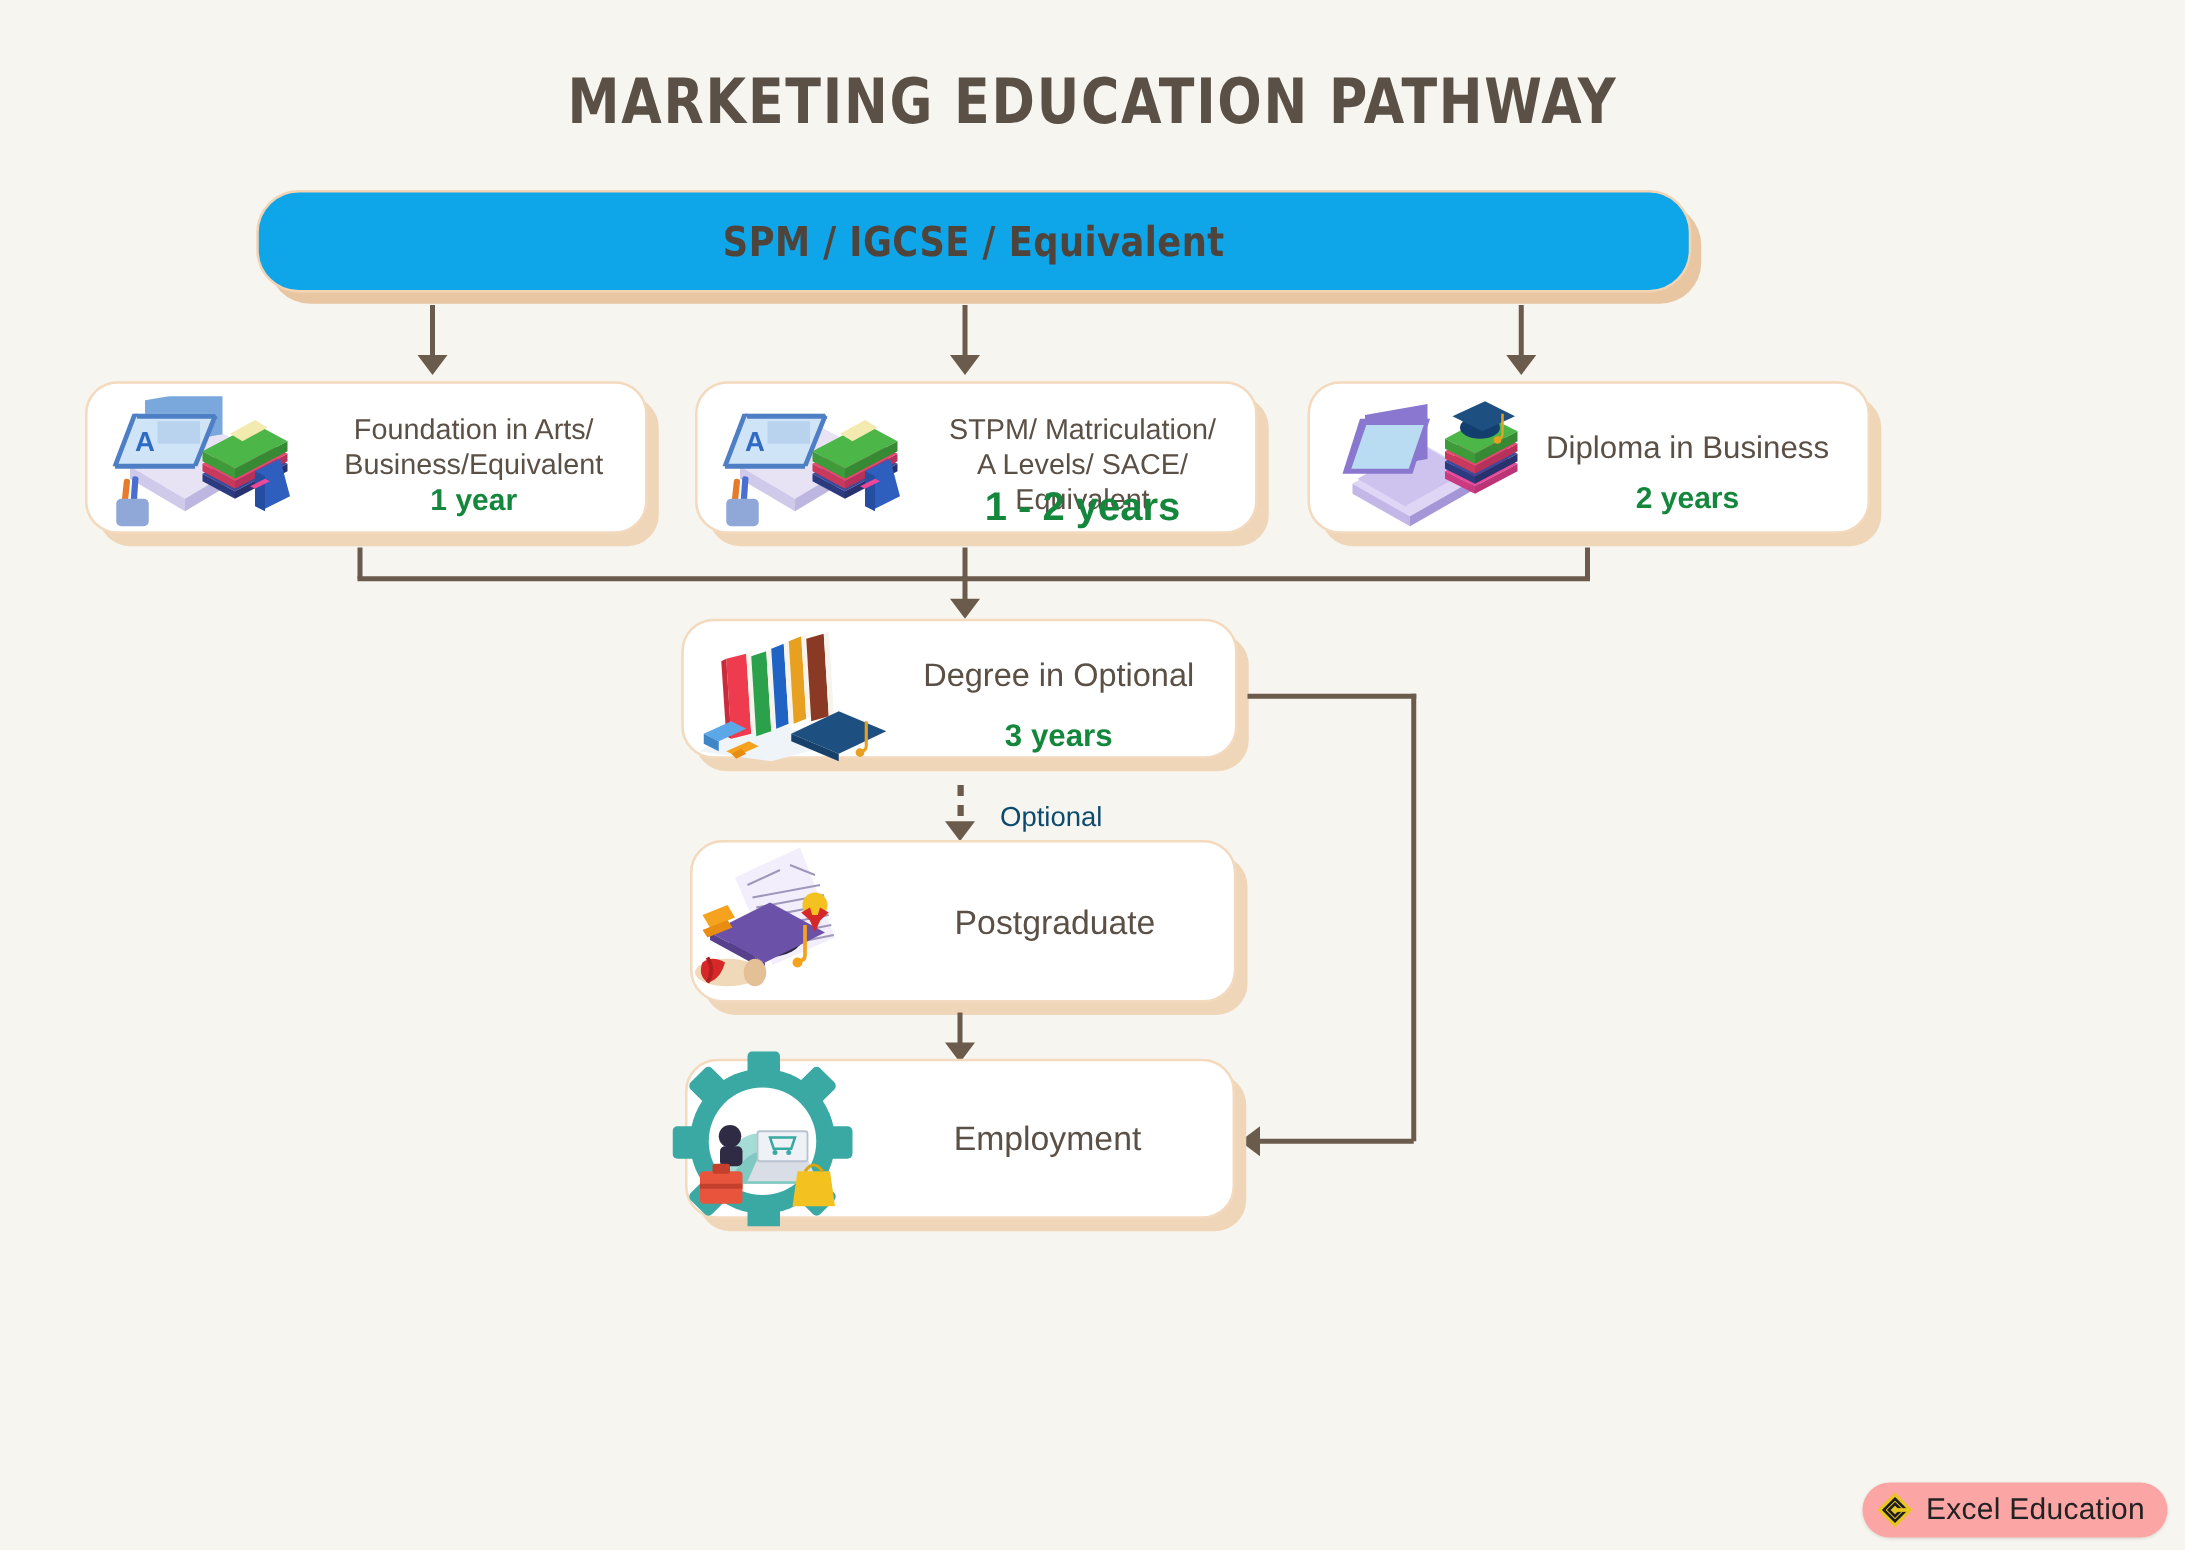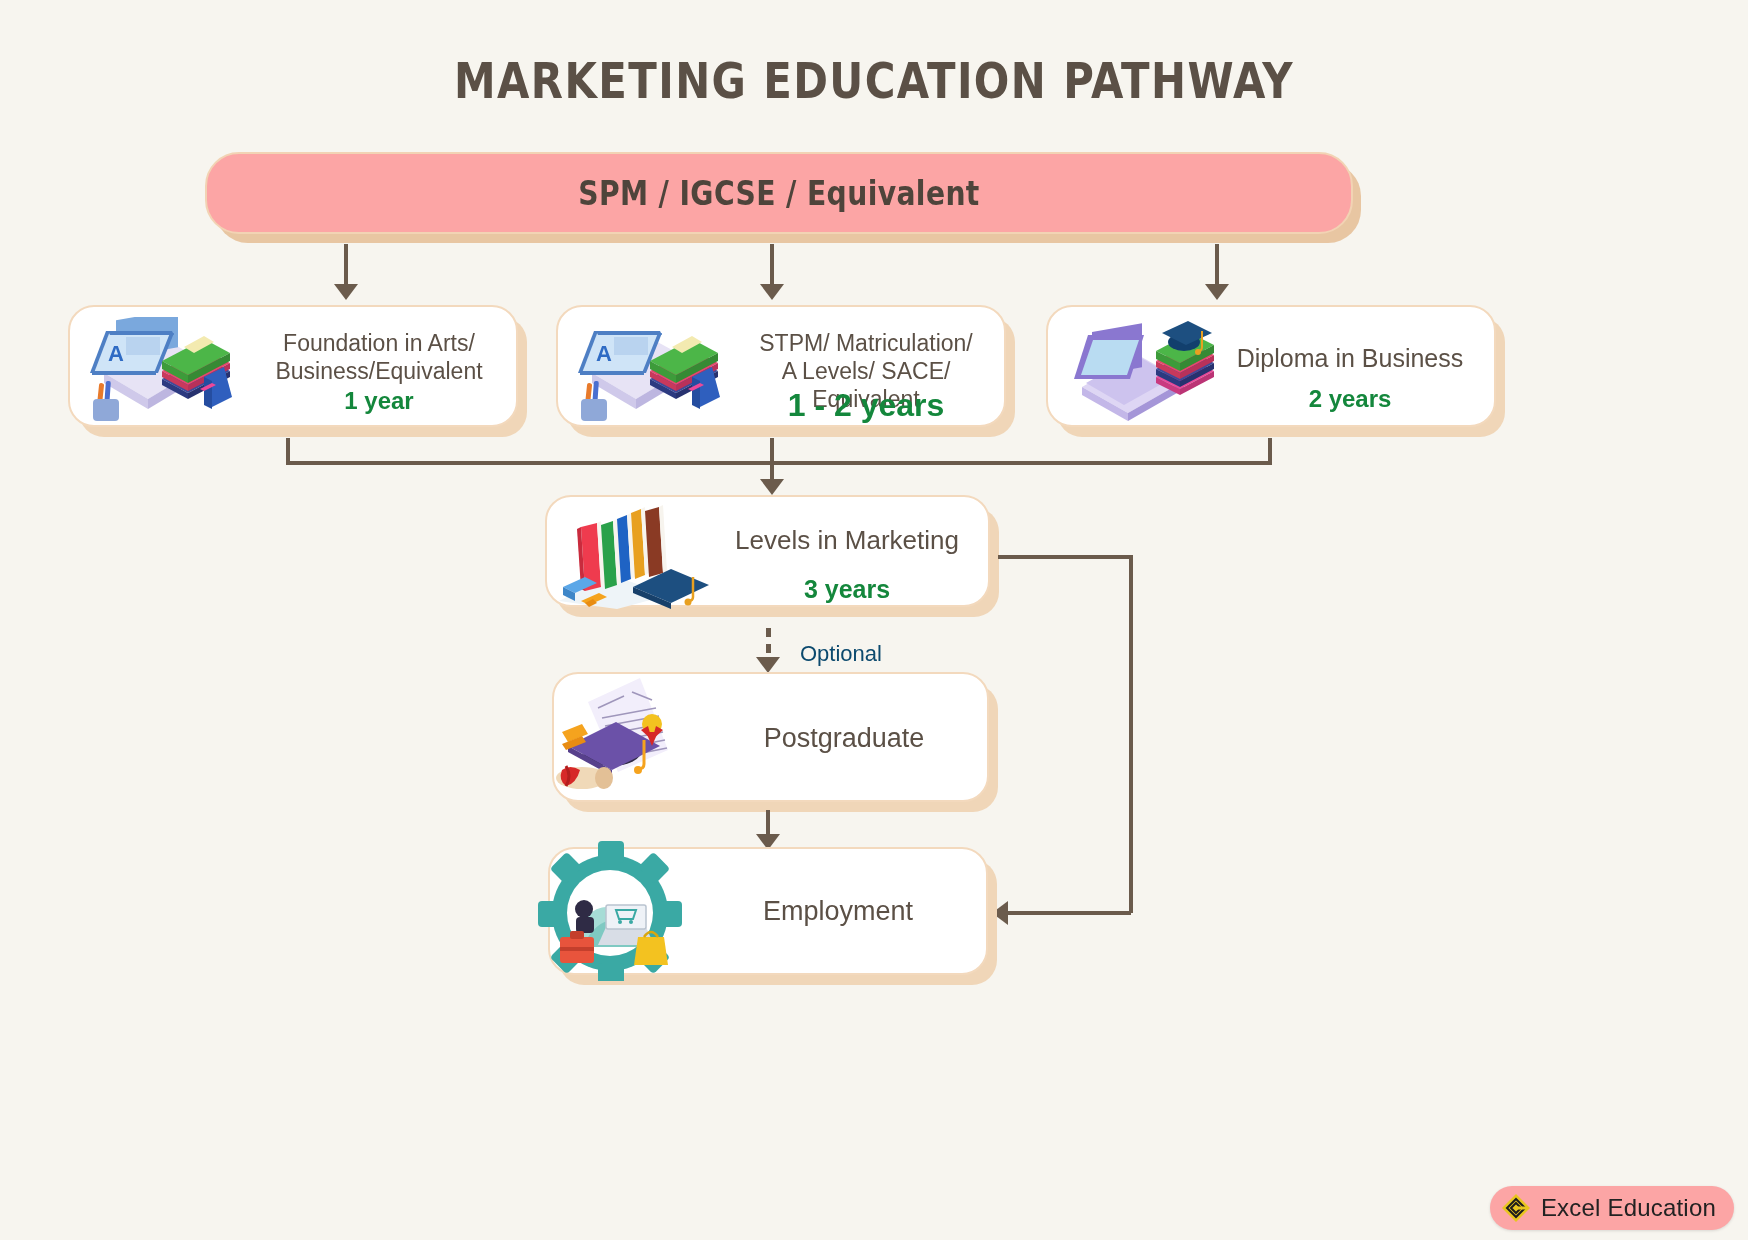--- a/index.html
+++ b/index.html
@@ -28,21 +28,21 @@
   
   .box{
     position:absolute;
     box-sizing:border-box;
     background:#ffffff;
     border:2px solid #f3d9bd;
     border-radius:26px;
     box-shadow:10px 11px 0 -1px #f0d6b8;
   }
   .box.banner{
-    background:#fca5a5;
+    background:#0ea5e9;
     border:2px solid #f2d3b4;
     box-shadow:9px 10px 0 -1px #e8c6a2;
     border-radius:34px;
   }
   .banner-text{
     position:absolute;inset:0;
     display:flex;align-items:center;justify-content:center;
     font-family:"DejaVu Sans Condensed","Liberation Sans",sans-serif;
     font-weight:bold;font-size:33px;color:#4e443b;
     letter-spacing:.4px;transform:scaleX(.95);
@@ -256,21 +256,21 @@
         <polygon points="92,96 130,78 168,94 130,112" fill="#1d4f80"></polygon>
         <polygon points="92,96 130,112 130,118 92,102" fill="#17406a"></polygon>
         <path d="M152,86 L152,106 q0,4 -5,4" stroke="#e8a020" stroke-width="2.5" fill="none"></path>
         <circle cx="147" cy="111" r="3.5" fill="#e8a020"></circle>
         <polygon points="22,96 44,86 56,92 34,102" fill="#5ba7e8"></polygon>
         <polygon points="22,96 34,102 34,110 22,104" fill="#3e86c8"></polygon>
         <polygon points="40,110 58,102 66,106 48,114" fill="#f5a31e"></polygon>
         <polygon points="44,112 52,108 56,112 48,116" fill="#e88c12"></polygon>
       </svg>
     </span>
-    <div class="box-label" style="left:160px;top:28px;width:280px;font-size:26px;">Levels in Marketing</div>
+    <div class="box-label" style="left:160px;top:28px;width:280px;font-size:26px;">Degree in Optional</div>
     <div class="box-dur" style="left:160px;top:66px;width:280px;font-size:25px;margin-top:12px;">3 years</div>
   </div>
 
   <div class="ln hline" style="left:998px;top:555px;width:135px;"></div>
   <div class="ln vline" style="left:1129px;top:555px;height:358px;"></div>
   <div class="ln hline" style="left:1008px;top:911px;width:123px;"></div>
   <div class="arrowhead left" style="left:992px;top:901px;"></div>
 
   <div class="dotted" style="left:766px;top:628px;height:42px;"></div>
   <div class="arrowhead" style="left:756px;top:657px;"></div>

